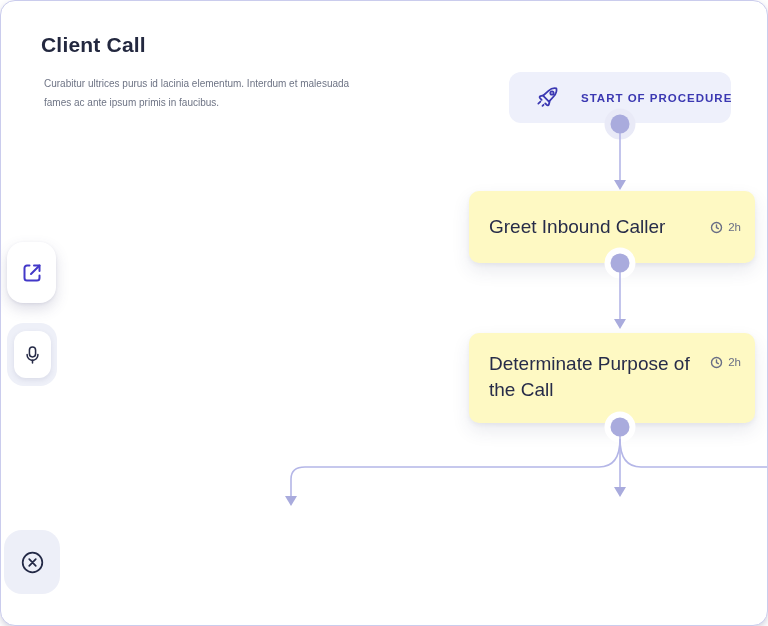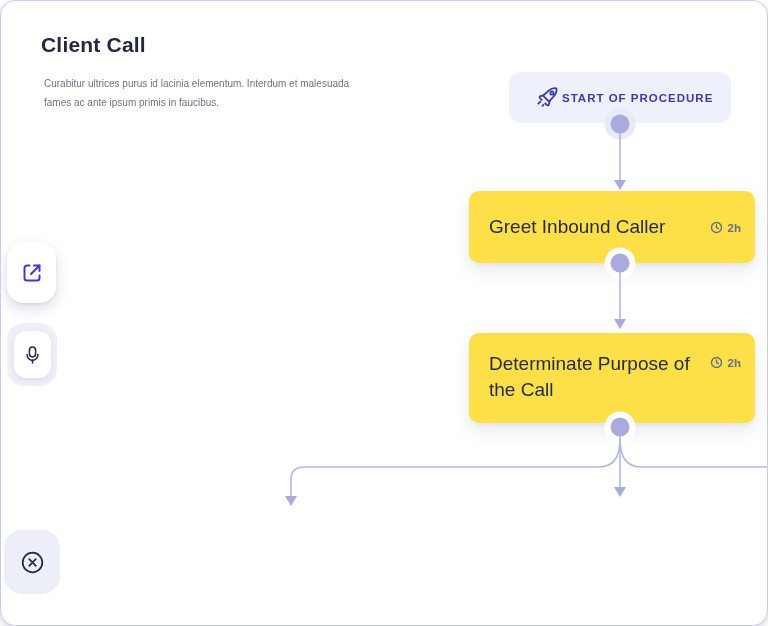--- a/index.html
+++ b/index.html
@@ -14,41 +14,41 @@
     font-size:21px;font-weight:600;color:#23283f;letter-spacing:.2px;
   }
   .page-desc{
     position:absolute;left:43px;top:73px;width:330px;
     font-size:10px;line-height:19px;color:#6e7485;font-weight:400;
   }
   
   .start-badge{
     position:absolute;left:508px;top:71px;width:222px;height:51px;
     background:#eef0fb;border-radius:12px;
-    display:flex;align-items:center;gap:2px;box-sizing:border-box;padding-left:26px;
+    display:flex;align-items:center;gap:21px;box-sizing:border-box;padding-left:26px;
     z-index:2;
   }
   .badge-label{
     font-size:11.5px;font-weight:700;letter-spacing:1px;color:#3b38b2;white-space:nowrap;
   }
   .badge-rocket{width:25px;height:25px;flex:0 0 auto;}
   
   .node-card{
-    position:absolute;left:468px;width:286px;background:#fde047;border-radius:10px;
+    position:absolute;left:468px;width:286px;background:#fef9c3;border-radius:10px;
     box-shadow:0 8px 18px rgba(50,55,100,.10),0 2px 4px rgba(50,55,100,.06);
     box-sizing:border-box;display:flex;justify-content:space-between;z-index:2;
   }
   .node-card.n0{top:190px;height:72px;align-items:center;padding:0 14px 0 20px;}
   .node-card.n1{top:332px;height:90px;align-items:flex-start;padding:18px 14px 18px 20px;}
   .node-title{font-size:19px;font-weight:500;color:#272c49;line-height:26px;}
   .node-card.n0 .node-title{white-space:nowrap;}
   .node-card.n1 .node-title{max-width:205px;}
   .duration{
-    display:flex;align-items:flex-end;gap:5px;color:#696e85;
-    font-size:11.5px;font-weight:700;white-space:nowrap;
+    display:flex;align-items:flex-start;gap:5px;color:#696e85;
+    font-size:11.5px;font-weight:400;white-space:nowrap;
   }
   .node-card.n1 .duration{margin-top:5px;}
   .duration svg{width:13px;height:13px;}
   
   svg.connectors{position:absolute;left:0;top:0;z-index:5;pointer-events:none;}
   
   .tb-btn{position:absolute;z-index:8;display:flex;align-items:center;justify-content:center;}
   .tb-external{
     left:6px;top:241px;width:49px;height:61px;background:#ffffff;border-radius:16px;
     box-shadow:0 6px 14px rgba(70,70,120,.18),0 1px 3px rgba(70,70,120,.10);

